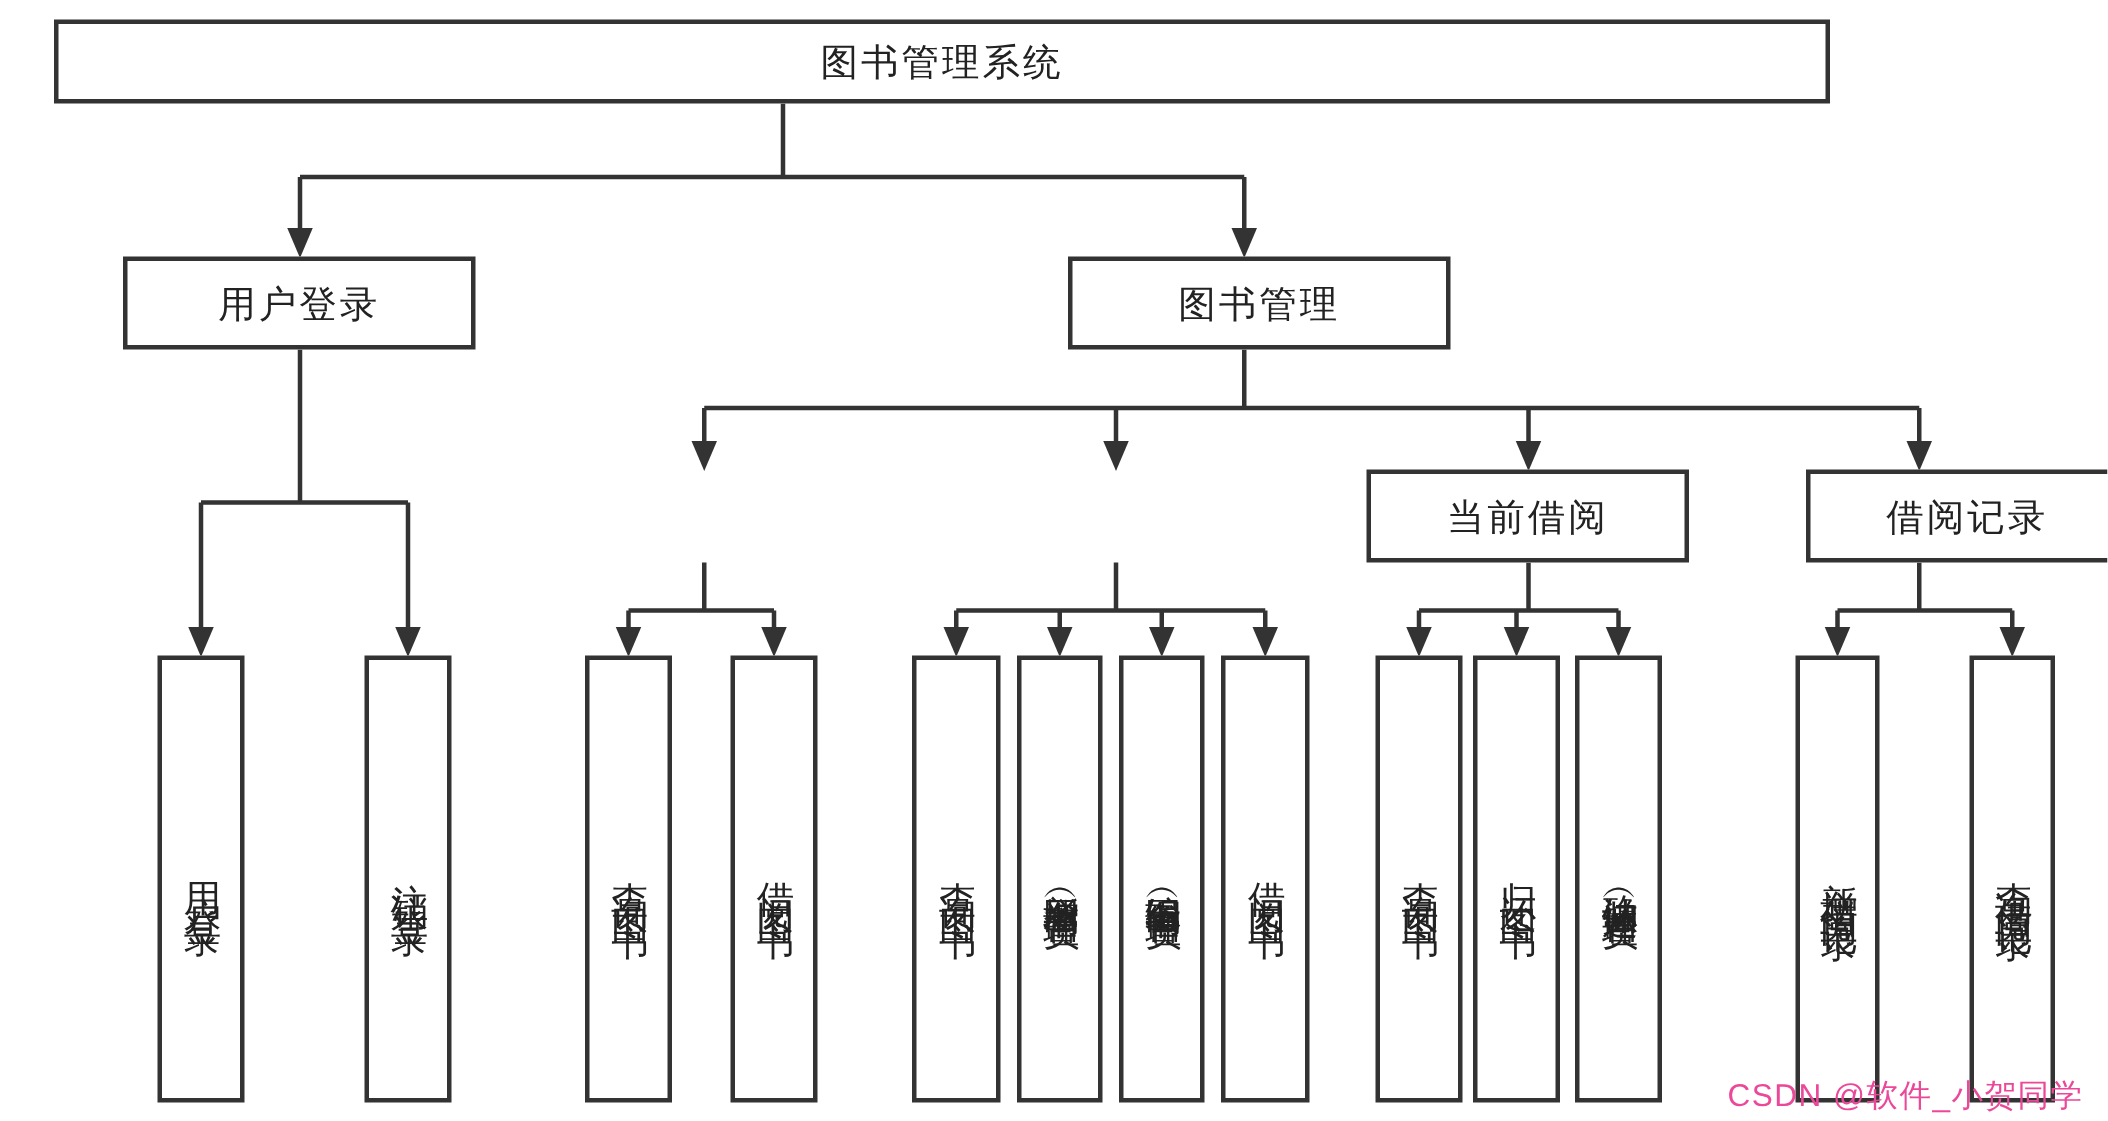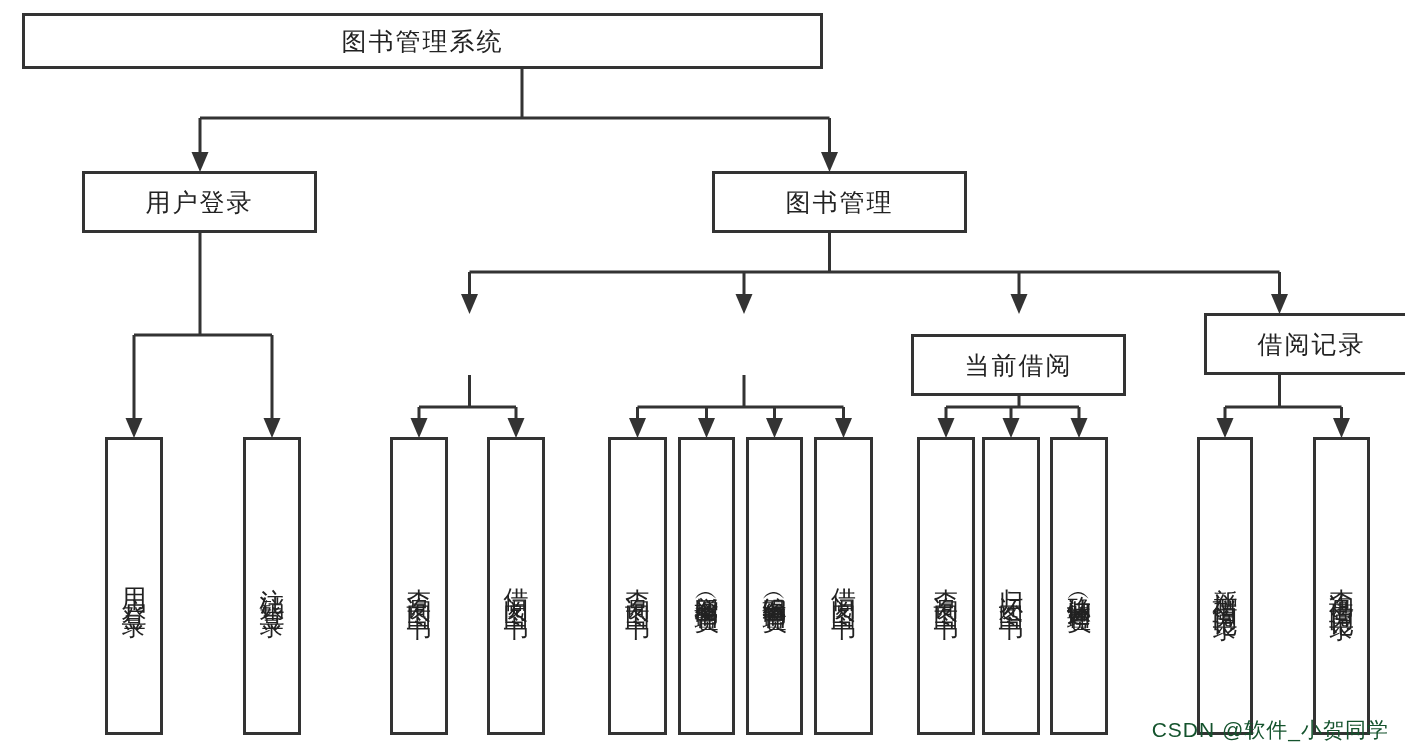--- a/index.html
+++ b/index.html
@@ -36,29 +36,29 @@
     height: 298px;
     writing-mode: vertical-rl;
     text-orientation: mixed;
     font-size: 25px;
     letter-spacing: 9px;
     line-height: 1;
   }
   .vbox.mid  { letter-spacing: 6px; }
   .vbox.long { letter-spacing: 2px; font-size: 24px; }
   
-  .n-root      { left: 22px;  top: 13px;  width: 801px; height: 56px; }
+  .n-root      { left: 36px;  top: 13px;  width: 1184px; height: 56px; }
   
   .n-login     { left: 82px;  top: 171px; width: 235px; height: 62px; }
   .n-mgmt      { left: 712px; top: 171px; width: 255px; height: 62px; }
   
   .l3          { top: 313px; width: 215px; height: 62px; }
   .n-newbook   { left: 362px;  }
   .n-borrow    { left: 636px;  }
-  .n-current   { left: 911px; margin-top: 21px;  }
+  .n-current   { left: 911px;  }
   .n-records   { left: 1204px; }
   
   .n-l4-1  { left: 105px;  width: 58px; }
   .n-l4-2  { left: 243px;  width: 58px; }
   .n-l4-3  { left: 390px;  width: 58px; }
   .n-l4-4  { left: 487px;  width: 58px; }
   .n-l4-5  { left: 608px;  width: 59px; }
   .n-l4-6  { left: 678px;  width: 57px; }
   .n-l4-7  { left: 746px;  width: 57px; }
   .n-l4-8  { left: 814px;  width: 59px; }
@@ -66,21 +66,21 @@
   .n-l4-10 { left: 982px;  width: 58px; }
   .n-l4-11 { left: 1050px; width: 58px; }
   .n-l4-12 { left: 1197px; width: 56px; }
   .n-l4-13 { left: 1313px; width: 57px; }
   .watermark {
     position: absolute;
     right: 16px;
     bottom: 3px;
     font-size: 21px;
     letter-spacing: 1px;
-    color: #14532d;
+    color: #ec4899;
     z-index: 5;
     white-space: nowrap;
   }
 </style>
 </head>
 <body>
 
 <div class="canvas">
 
   <svg class="wires" viewBox="0 0 1405 747" xmlns="http://www.w3.org/2000/svg" aria-hidden="true">

